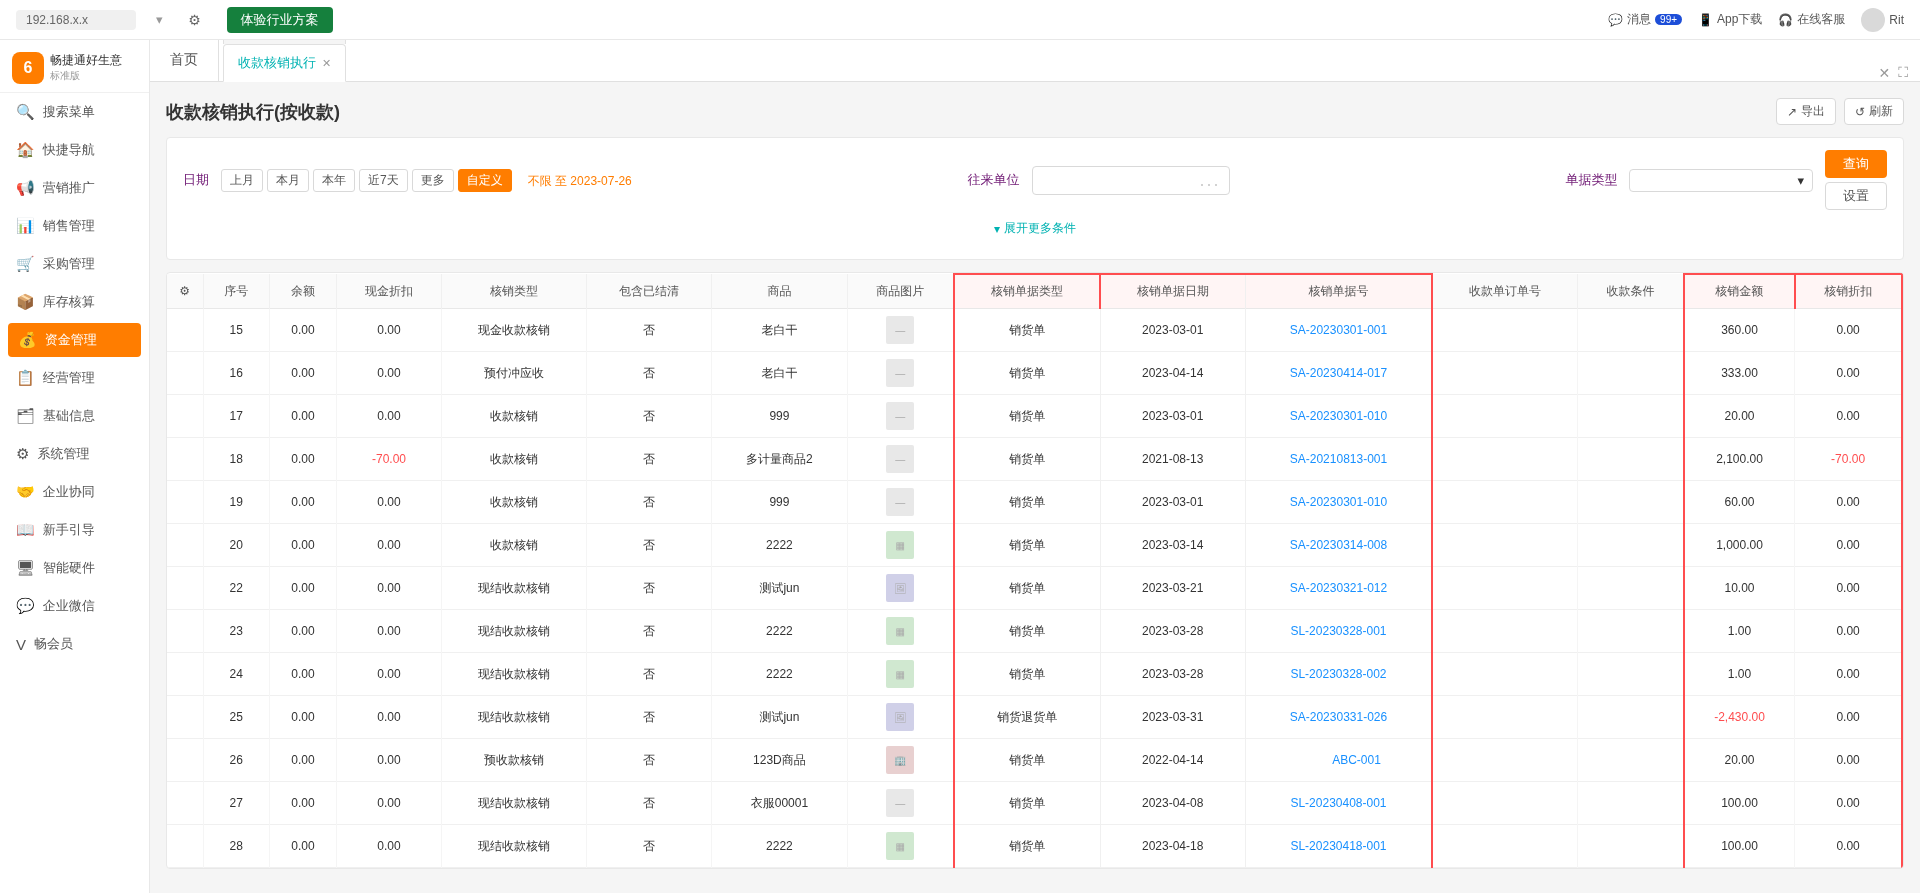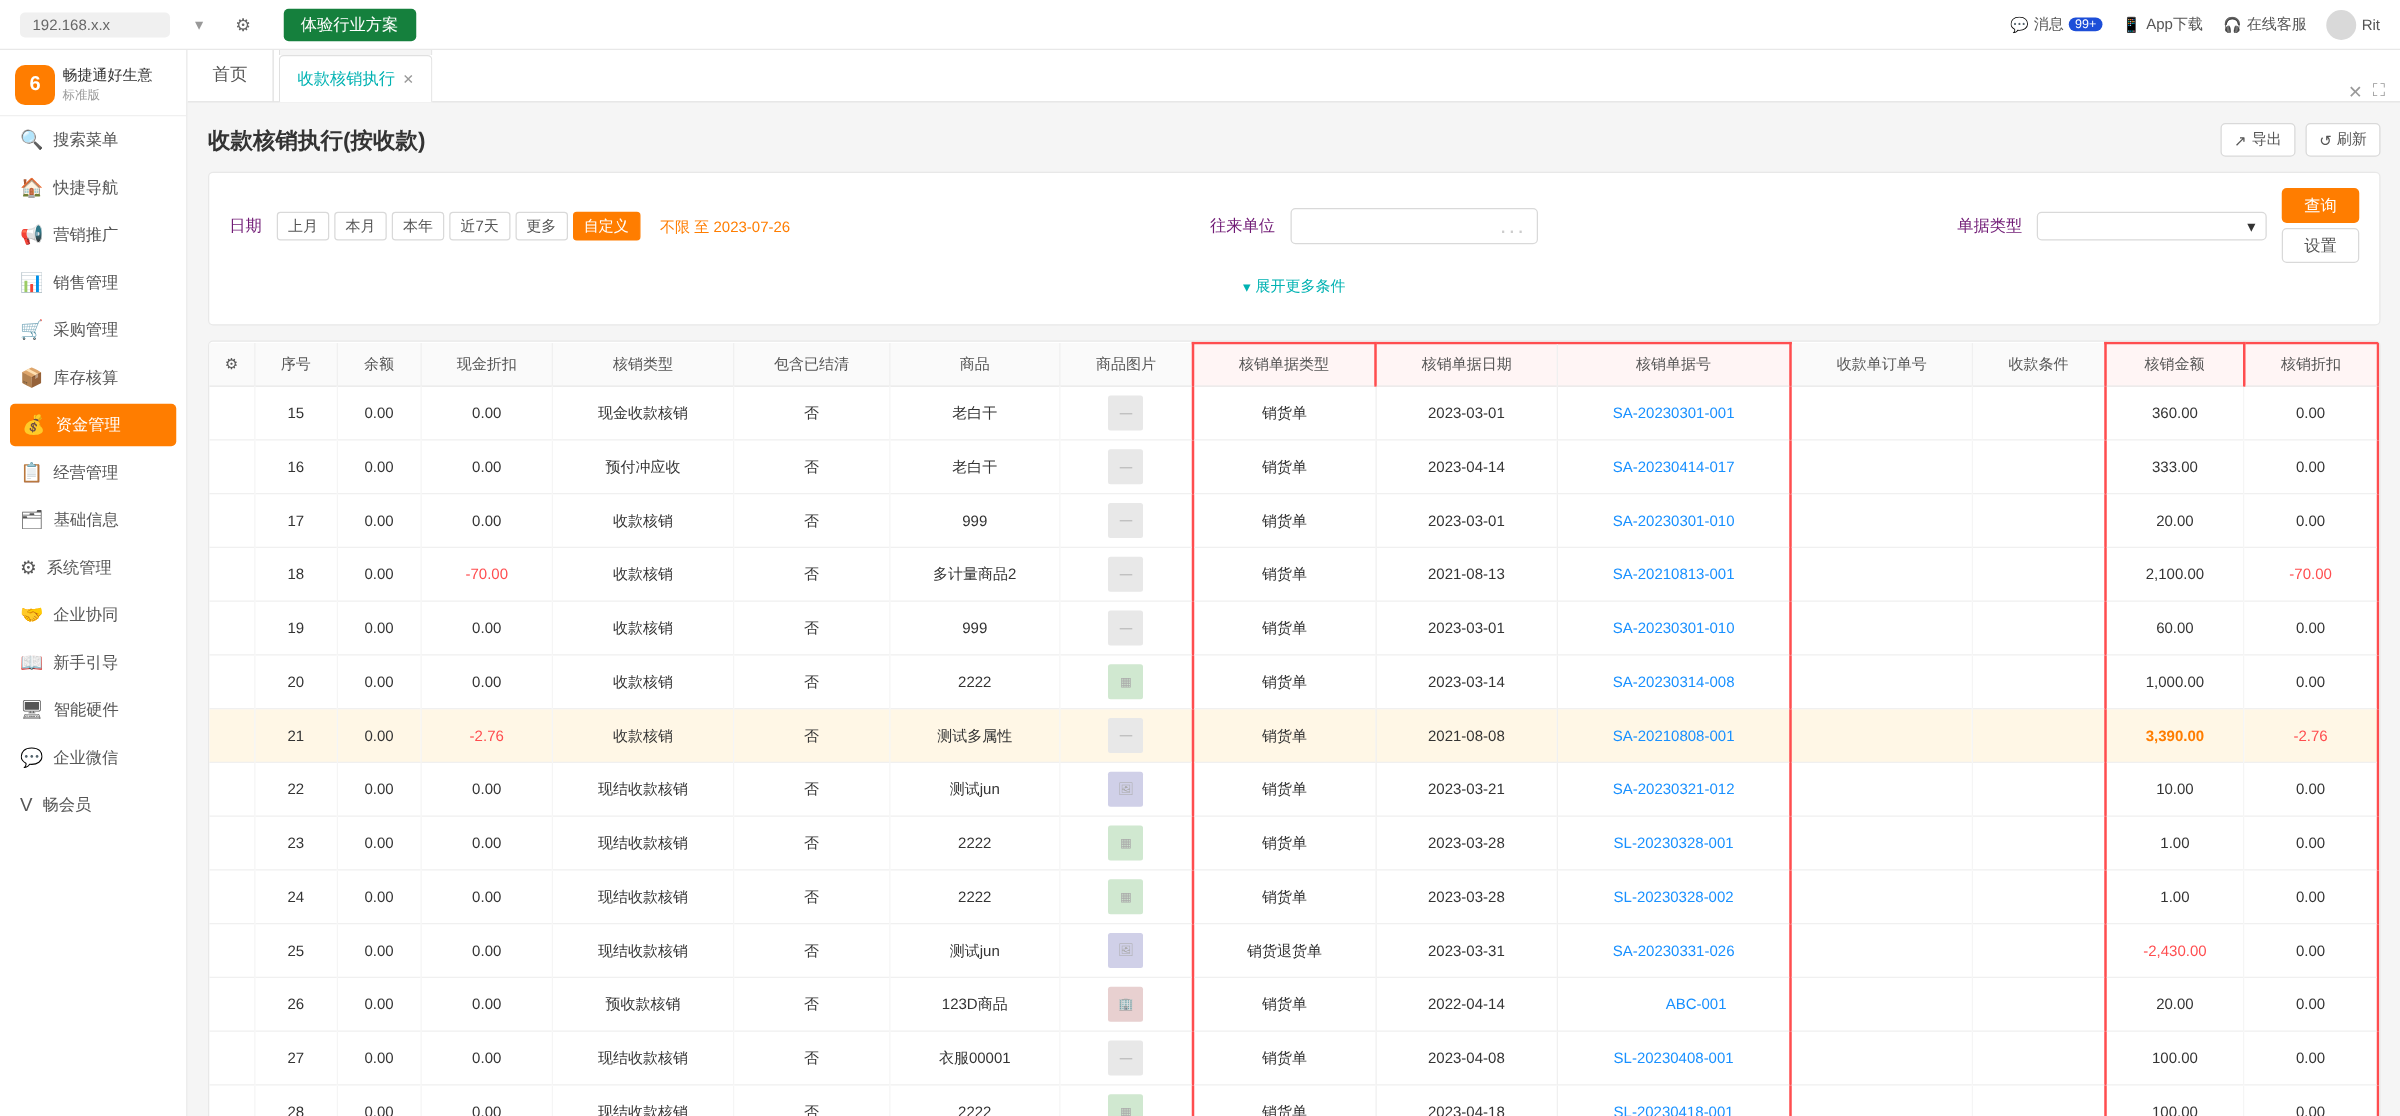--- a/index.html
+++ b/index.html
@@ -609,37 +609,20 @@
     <td>2222</td>
     <td><div class="product-img has-img">▦</div></td>
     <td style="border-left: 2px solid #ff4d4f; border-right: 1px solid #f0f0f0;">销货单</td>
     <td style="border-left: 0; border-right: 1px solid #f0f0f0;">2023-03-14</td>
     <td class="link" style="border-right: 2px solid #ff4d4f;">SA-20230314-008</td>
     <td></td>
     <td></td>
     <td style="border-left: 2px solid #ff4d4f; ">1,000.00</td>
     <td class="" style="border-right: 2px solid #ff4d4f;">0.00</td>
   </tr>
-                  <tr class="highlighted">
-    <td></td>
-    <td>21</td>
-    <td>0.00</td>
-    <td class="red">-2.76</td>
-    <td>收款核销</td>
-    <td>否</td>
-    <td>测试多属性</td>
-    <td><div class="product-img">—</div></td>
-    <td style="border-left: 2px solid #ff4d4f; border-right: 1px solid #f0f0f0;">销货单</td>
-    <td style="border-left: 0; border-right: 1px solid #f0f0f0;">2021-08-08</td>
-    <td class="link" style="border-right: 2px solid #ff4d4f;">SA-20210808-001</td>
-    <td></td>
-    <td></td>
-    <td style="border-left: 2px solid #ff4d4f; color: #ff7d00; font-weight: bold;">3,390.00</td>
-    <td class="red" style="border-right: 2px solid #ff4d4f;">-2.76</td>
-  </tr>
                   <tr>
     <td></td>
     <td>22</td>
     <td>0.00</td>
     <td class="">0.00</td>
     <td>现结收款核销</td>
     <td>否</td>
     <td>测试jun</td>
     <td><div class="product-img has-img2">🖼</div></td>
     <td style="border-left: 2px solid #ff4d4f; border-right: 1px solid #f0f0f0;">销货单</td>

